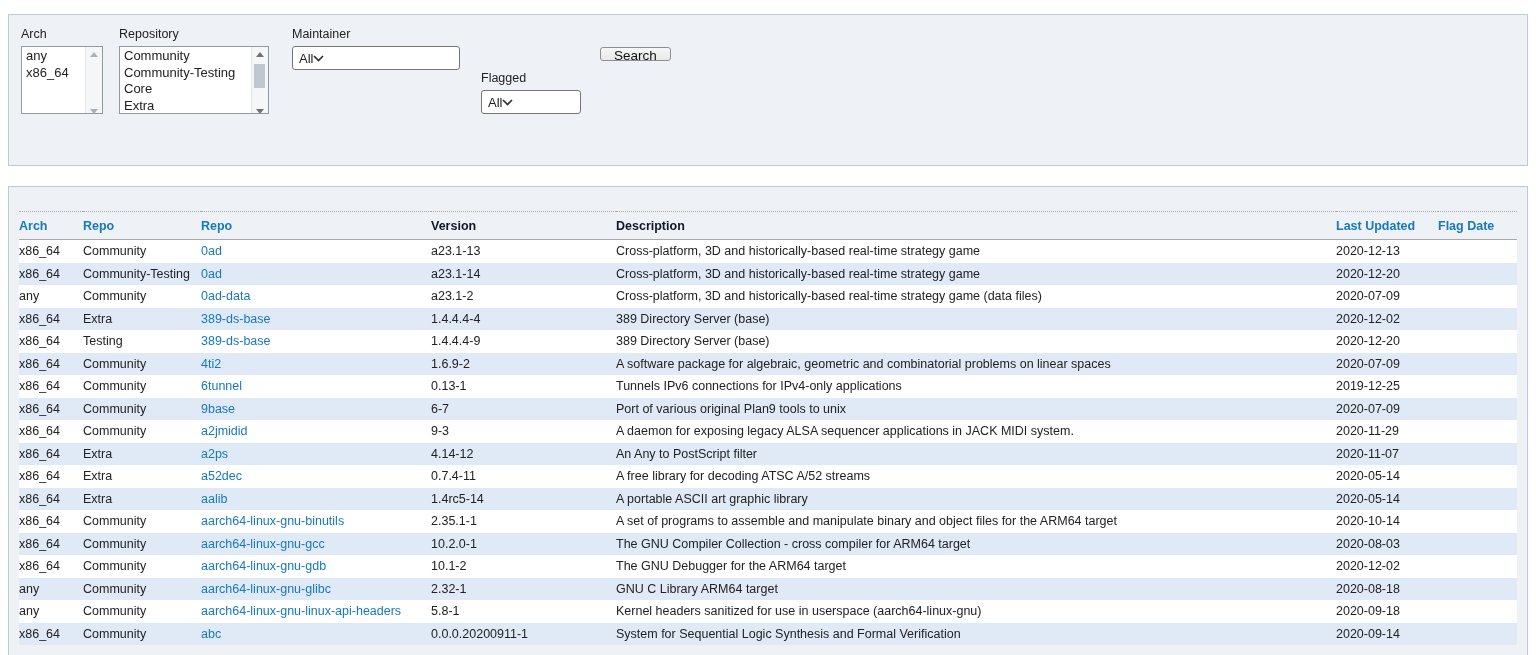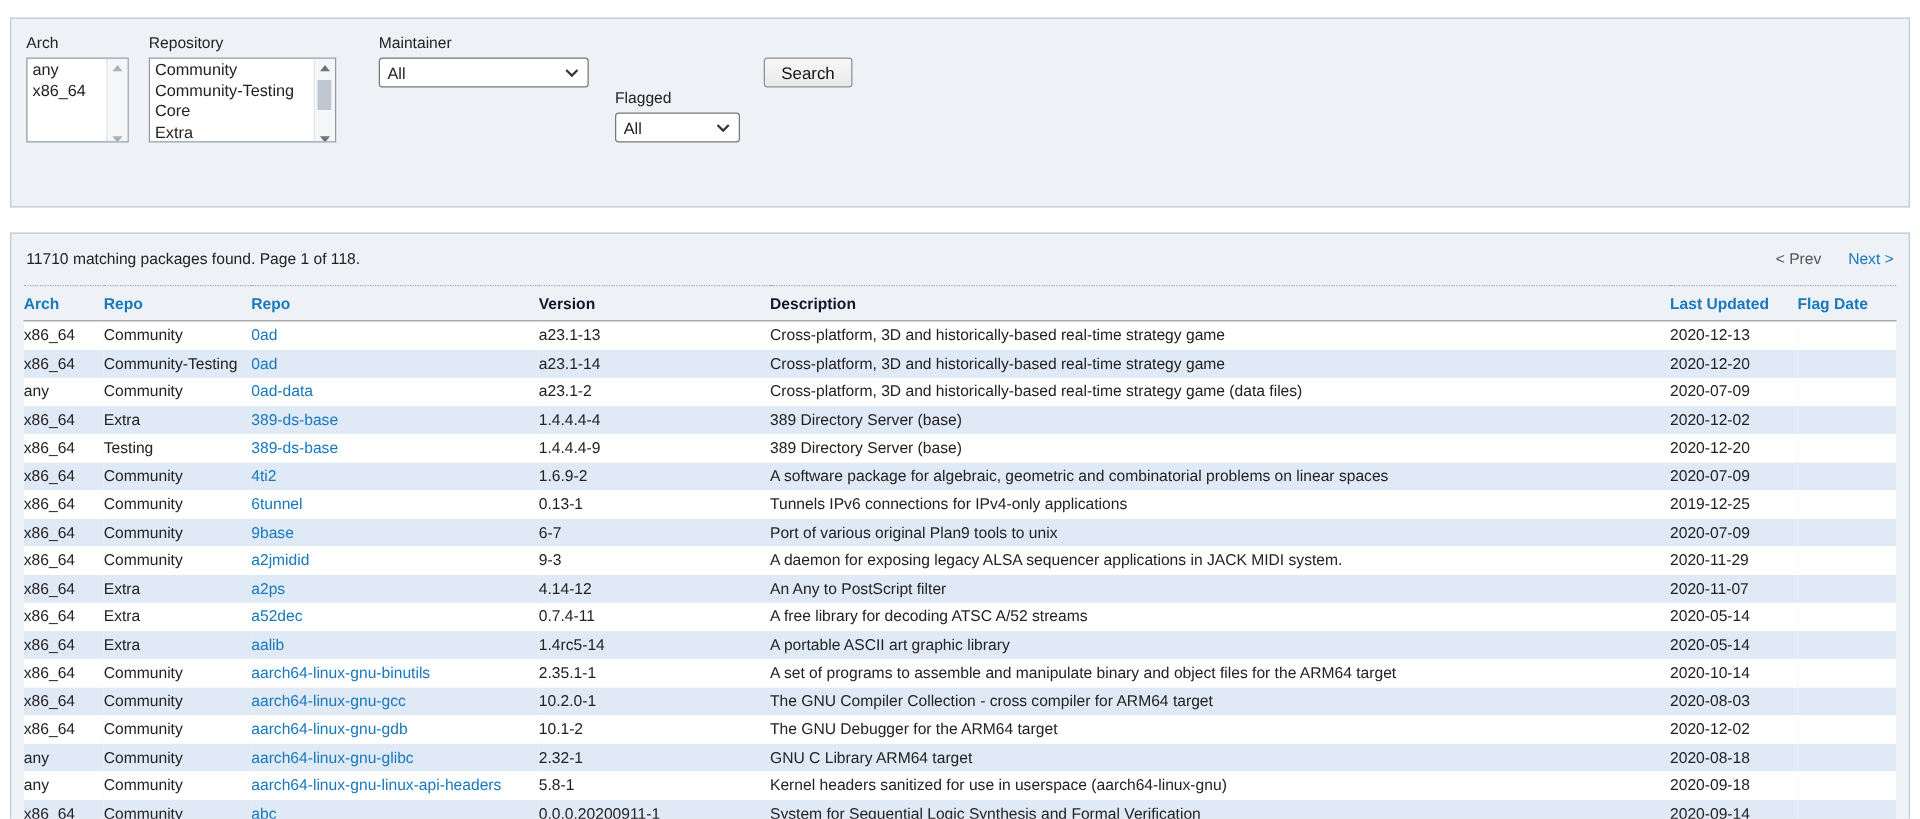--- a/index.html
+++ b/index.html
@@ -41,30 +41,30 @@
   .arr-dn{border-left:4px solid transparent;border-right:4px solid transparent;border-top:5px solid #a9b2ba;margin-top:52px;}
   .lb-repo .arr-up{border-bottom-color:#6b7آ278;border-bottom-color:#6b7278;}
   .lb-repo .arr-dn{border-top-color:#6b7278;}
   .thumb{position:absolute;top:17px;left:2px;width:11px;height:24px;background:#bfc8d1;}
   .text-input{
     width:240px;height:24px;box-sizing:border-box;border:1px solid #8f9aa5;background:#fff;
     font:13px "Liberation Sans",sans-serif;padding:0 5px;outline:none;
   }
   .select{
     height:24px;box-sizing:border-box;border:1px solid #767676;border-radius:3px;background:#fff;
-    display:flex;align-items:center;justify-content:space-between;
+    display:flex;align-items:center;justify-content:flex-start;
     font-size:13px;padding:0 7px 0 6px;cursor:default;
   }
   .sel-maintainer{width:168px;}
   .sel-flagged{width:100px;}
   .btn{
-    height:24px;padding:0 13px;font:13.5px "Liberation Sans",sans-serif;color:#111;
+    height:14px;padding:0 13px;font:13.5px "Liberation Sans",sans-serif;color:#111;
     background:linear-gradient(#f7f7f7,#e9e9e9);border:1px solid #8f8f8f;border-radius:3px;
   }
-  .m16{margin-right:16px;} .m18{margin-right:34px;justify-content:flex-end;} .m21{margin-right:21px;} .m19{margin-right:19px;margin-top:44px;}
+  .m16{margin-right:16px;} .m18{margin-right:23px;justify-content:flex-end;} .m21{margin-right:21px;} .m19{margin-right:19px;margin-top:44px;}
   .btn-wrap{margin-top:19px;}
   
   .stats-row{display:flex;justify-content:space-between;align-items:center;font-size:12.5px;padding:3px 2px 0 2px;}
   .pager a{text-decoration:none;font-size:12.5px;}
   .pager .prev{color:#555;margin-right:18px;}
   .pager .next{color:var(--link);}
   table.results{width:100%;border-collapse:collapse;margin-top:14px;table-layout:fixed;}
   table.results th{
     text-align:left;font-size:12.5px;font-weight:bold;white-space:nowrap;overflow:hidden;
     padding:7px 4px 6px 0;border-top:1px dotted #a8a8a8;border-bottom:1px solid #a8a8a8;color:#0f172a;
@@ -139,27 +139,20 @@
     </div>
 
     <div class="btn-wrap">
       <button class="btn">Search</button>
     </div>
 
   </div>
 </div>
 
 <div class="box" id="results-box">
-  <div class="stats-row">
-    <span>11710 matching packages found. Page 1 of 118.</span>
-    <span class="pager">
-      <a href="#" class="prev">&lt; Prev</a>
-      <a href="#" class="next">Next &gt;</a>
-    </span>
-  </div>
 
   <table class="results">
     <colgroup>
       <col style="width:64px">
         <col style="width:118px">
         <col style="width:230px">
       <col style="width:185px">
         <col style="width:720px">
         <col style="width:102px">
         <col>

